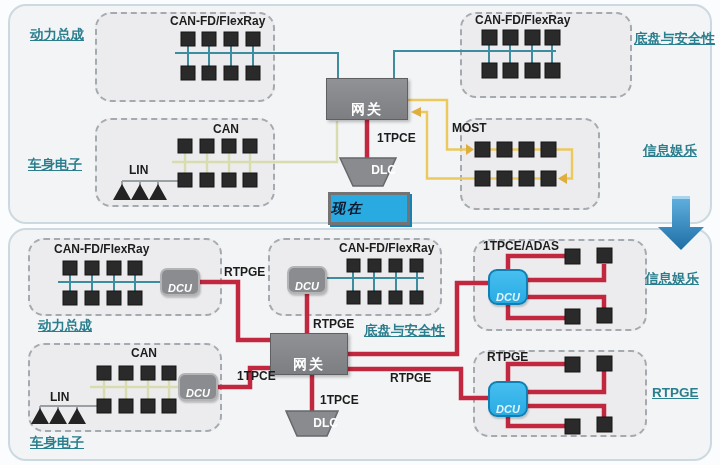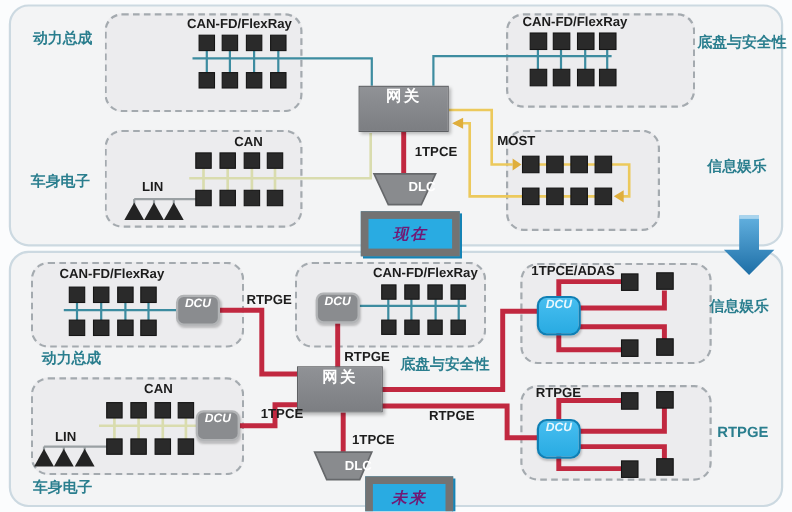--- a/index.html
+++ b/index.html
@@ -7,36 +7,36 @@
   #canvas{position:relative;width:720px;height:465px;background:#fbfcfd;overflow:hidden;}
 
   .panel{position:absolute;box-sizing:border-box;background:#f3f4f5;
          border:2px solid var(--panel-border,#ccd9e1);border-radius:18px;z-index:0;}
   .dbox{position:absolute;box-sizing:border-box;background:#ececee;
         border:2px dashed #a4aaaf;border-radius:16px;z-index:1;}
   svg.wires{position:absolute;left:0;top:0;z-index:2;pointer-events:none;}
 
   .lbl{position:absolute;z-index:3;font-weight:bold;font-size:12px;color:#1c1c1c;
        white-space:nowrap;line-height:1;}
-  .domain{color:var(--domain-teal,#2a7e8e);font-size:13.5px;}
-  .comp{position:absolute;z-index:3;display:flex;align-items:flex-start;justify-content:center;
+  .domain{color:var(--domain-teal,#2a7e8e);font-size:13.5px;text-decoration:underline;}
+  .comp{position:absolute;z-index:3;display:flex;align-items:flex-end;justify-content:center;
         box-sizing:border-box;}
   .gateway{background:linear-gradient(#909296,#7c7e82);border:1px solid #5e6063;
            color:#ffffff;font-weight:bold;font-size:14px;letter-spacing:2px;
            box-shadow:2px 2px 3px rgba(0,0,0,.25);}
   .dcu-gray{background:#8a8c8f;border:2px solid #b2b4b6;border-radius:7px;
             color:#ffffff;font-weight:bold;font-style:italic;font-size:11px;
             box-shadow:1px 2px 2px rgba(0,0,0,.2);}
   .dcu-blue{background:linear-gradient(#47bef0,var(--dcu-blue,#29abe2));
             border:2px solid #0f7fb4;border-radius:9px;
             color:rgba(255,255,255,.88);font-weight:bold;font-style:italic;font-size:11px;
             box-shadow:1px 2px 2px rgba(0,0,0,.2);}
-  .tagbtn{position:absolute;z-index:4;display:flex;align-items:center;justify-content:center;
-          background:var(--tag-blue,#29abe2);border:7px solid #737373;
-          box-shadow:2px 2px 0 #1583b5;color:#701a75;font-weight:bold;
+  .tagbtn{position:absolute;z-index:4;display:flex;align-items:center;
+          background:var(--tag-blue,#29abe2);border:3px solid #737373;
+          box-shadow:2px 2px 0 #1583b5;color:#0f172a;font-weight:bold;
           font-style:italic;font-size:14px;letter-spacing:2px;cursor:pointer;}
   .dlc-lbl{position:absolute;z-index:3;color:#ffffff;font-weight:bold;font-size:12px;
            text-align:right;line-height:1;}
 </style>
 </head>
 <body>
 
 <div id="canvas">
 
   <div class="panel" style="left:8px;top:4px;width:704px;height:220px;"></div>
@@ -215,23 +215,20 @@
   </div>
   <div class="dlc-lbl" style="left:340px;top:164px;width:56px;">DLC</div>
   <div class="tagbtn" style="left:328px;top:192px;width:76px;height:27px;">
     <span>现在</span>
   </div>
 
   <div class="comp gateway" style="left:270px;top:333px;width:78px;height:42px;">
     <span>网关</span>
   </div>
   <div class="dlc-lbl" style="left:286px;top:417px;width:52px;">DLC</div>
-  <div class="tagbtn" style="left:332px;top:433px;width:66px;height:25px;">
-    <span>未来</span>
-  </div>
 
   <div class="comp dcu-gray" style="left:160px;top:268px;width:40px;height:28px;">
     <span>DCU</span>
   </div>
   <div class="comp dcu-gray" style="left:178px;top:373px;width:40px;height:28px;">
     <span>DCU</span>
   </div>
   <div class="comp dcu-gray" style="left:287px;top:266px;width:40px;height:28px;">
     <span>DCU</span>
   </div>

